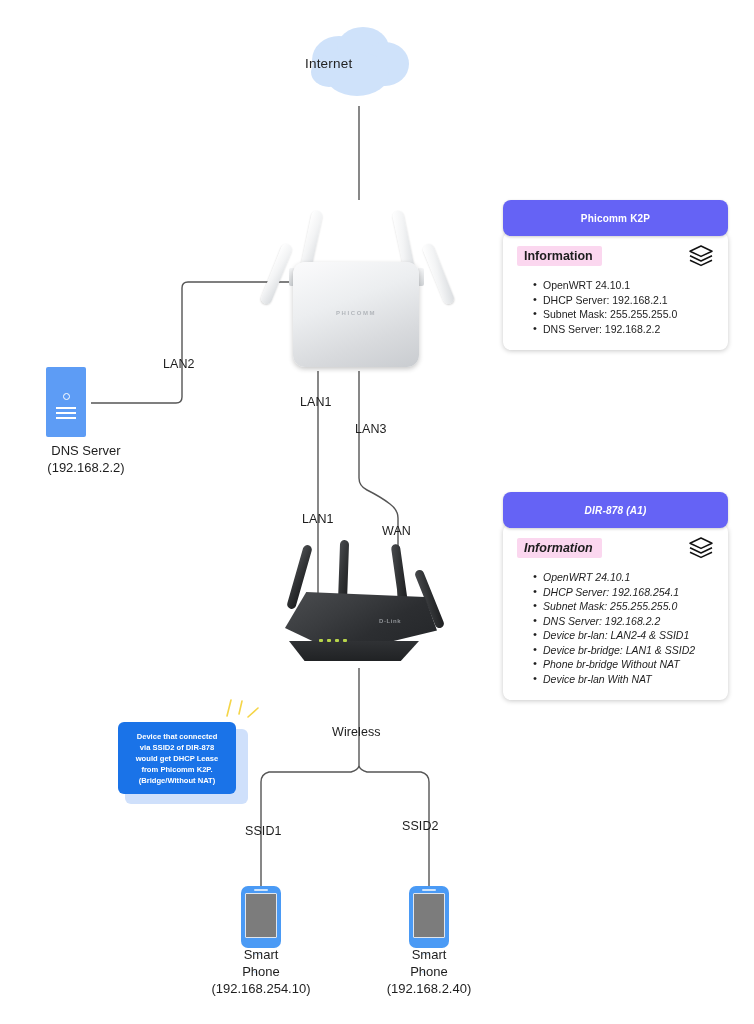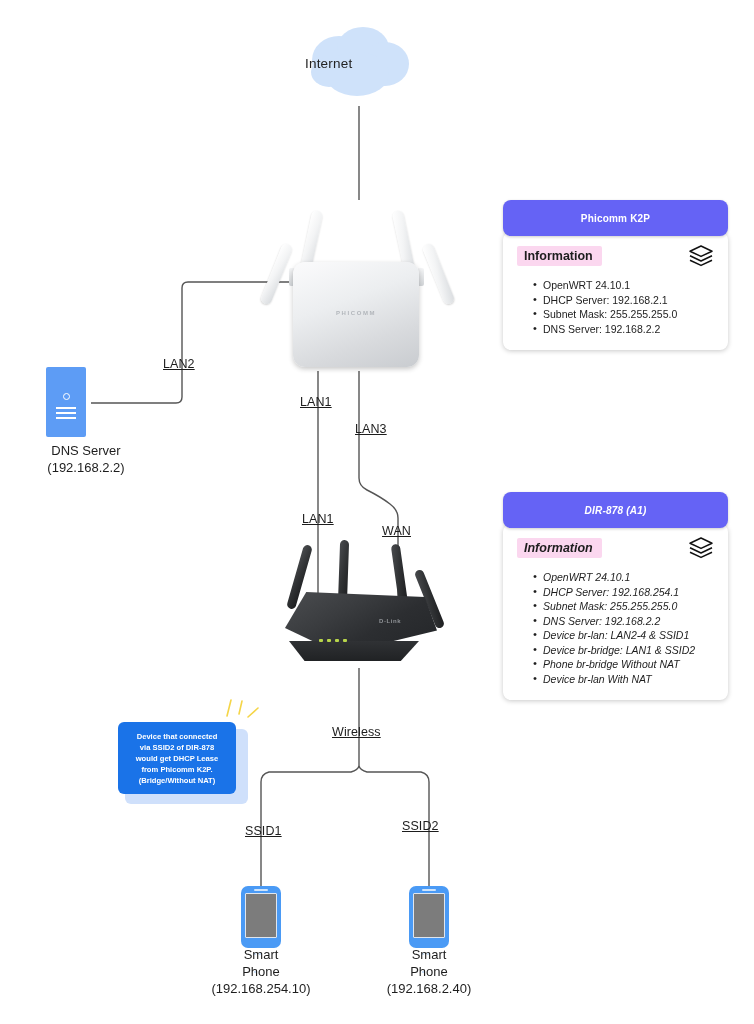--- a/index.html
+++ b/index.html
@@ -22,21 +22,20 @@
   .cloud{left:305px;top:26px;width:108px;height:80px;}
   .cloud .cloudlabel{
     position:absolute;left:0;top:30px;width:108px;text-align:left;
     font-size:13.5px;color:#222;letter-spacing:.2px;
   }
 
   
   .wirelabel{
     position:absolute;font-size:12.5px;color:#1d1d1d;white-space:nowrap;
     letter-spacing:.1px;
-    text-decoration:underline;
   }
 
   
   .caption{
     position:absolute;text-align:center;font-size:13px;line-height:17px;
     color:#1d1d1d;white-space:nowrap;
   }
 
   
   .server-box{

